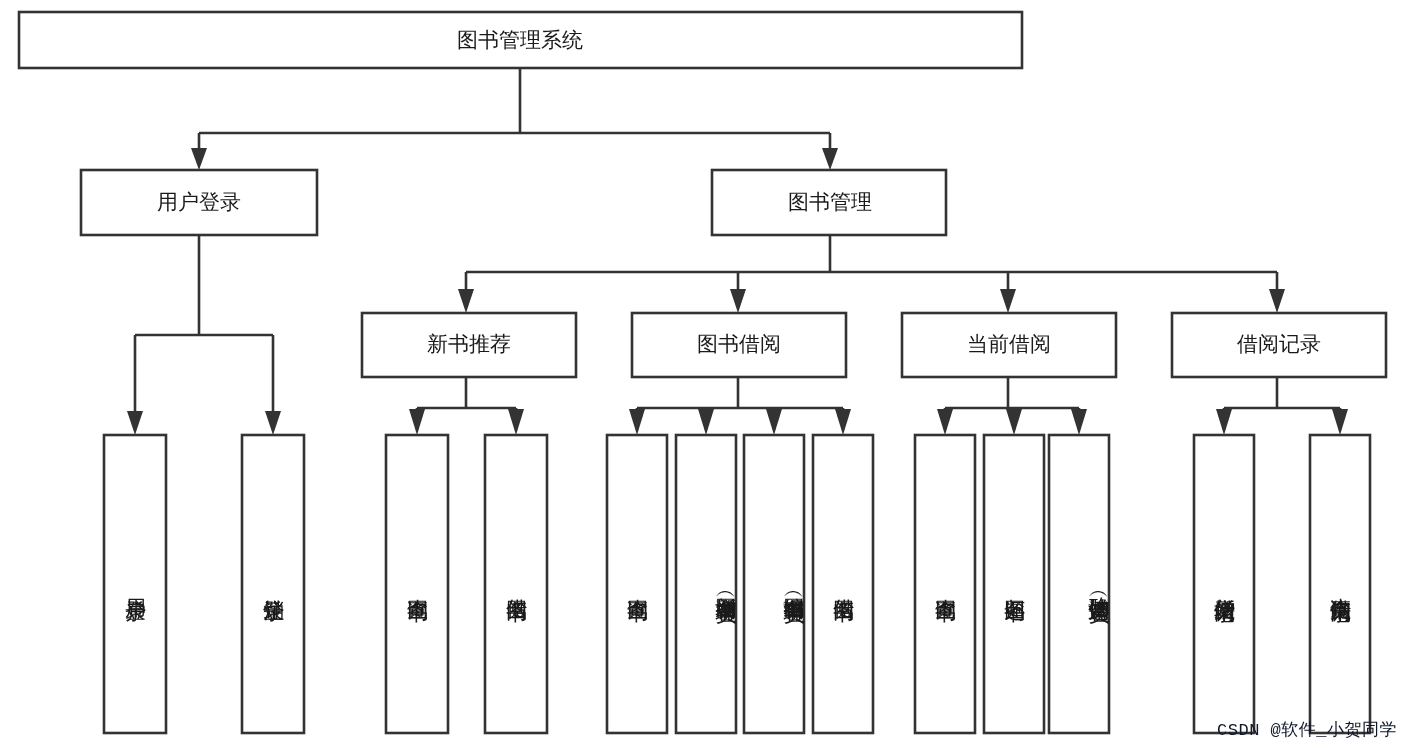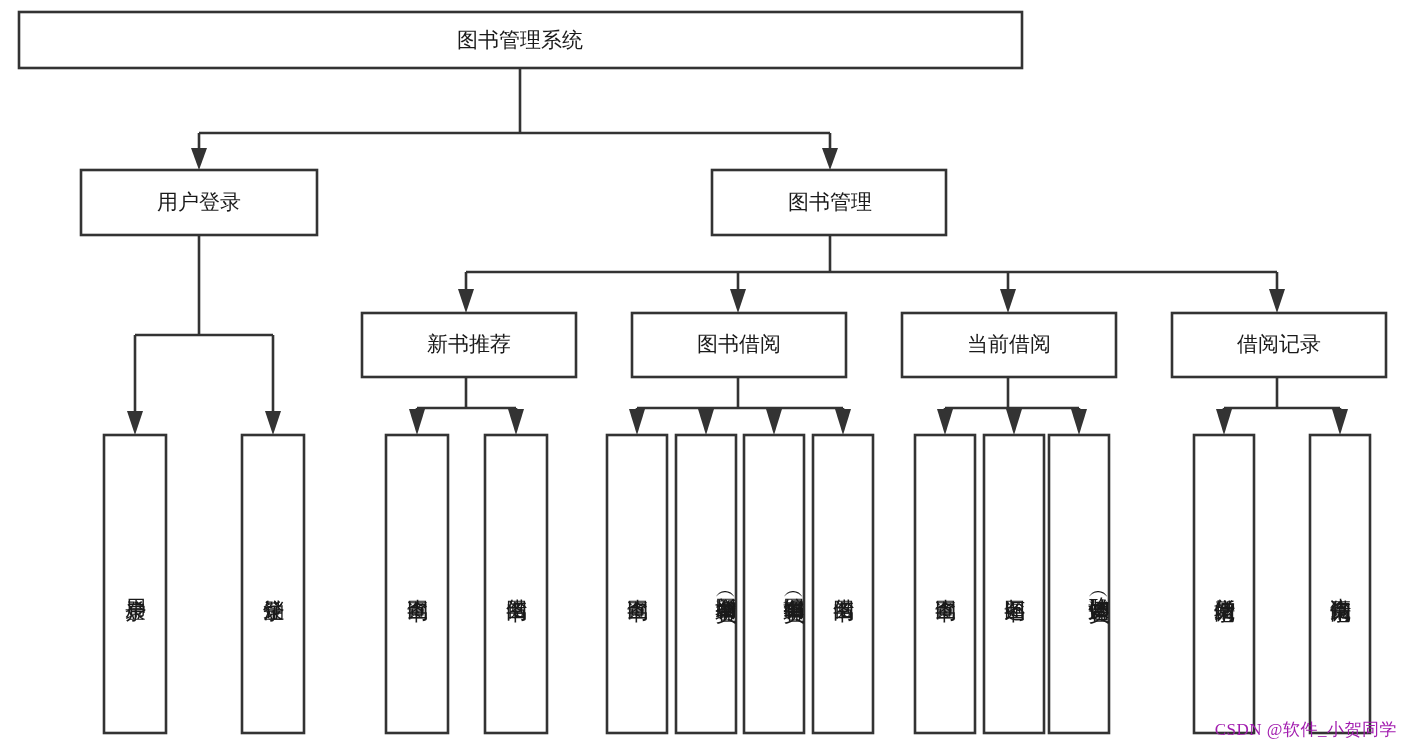--- a/index.html
+++ b/index.html
@@ -61,23 +61,23 @@
     display: flex;
     align-items: center;
     justify-content: center;
     white-space: nowrap;
     pointer-events: none;
   }
   .watermark {
     position: absolute;
     right: 8px;
     bottom: 6px;
-    font-family: Liberation Serif, serif;
+    font-family: Liberation Mono, monospace;
     font-size: 17px;
-    color: #a21caf;
+    color: #0f172a;
     letter-spacing: 0.5px;
     white-space: nowrap;
     margin-left: 30px;
   }
 </style>
 </head>
 <body>
 
 <div id="diagram-root">
 

